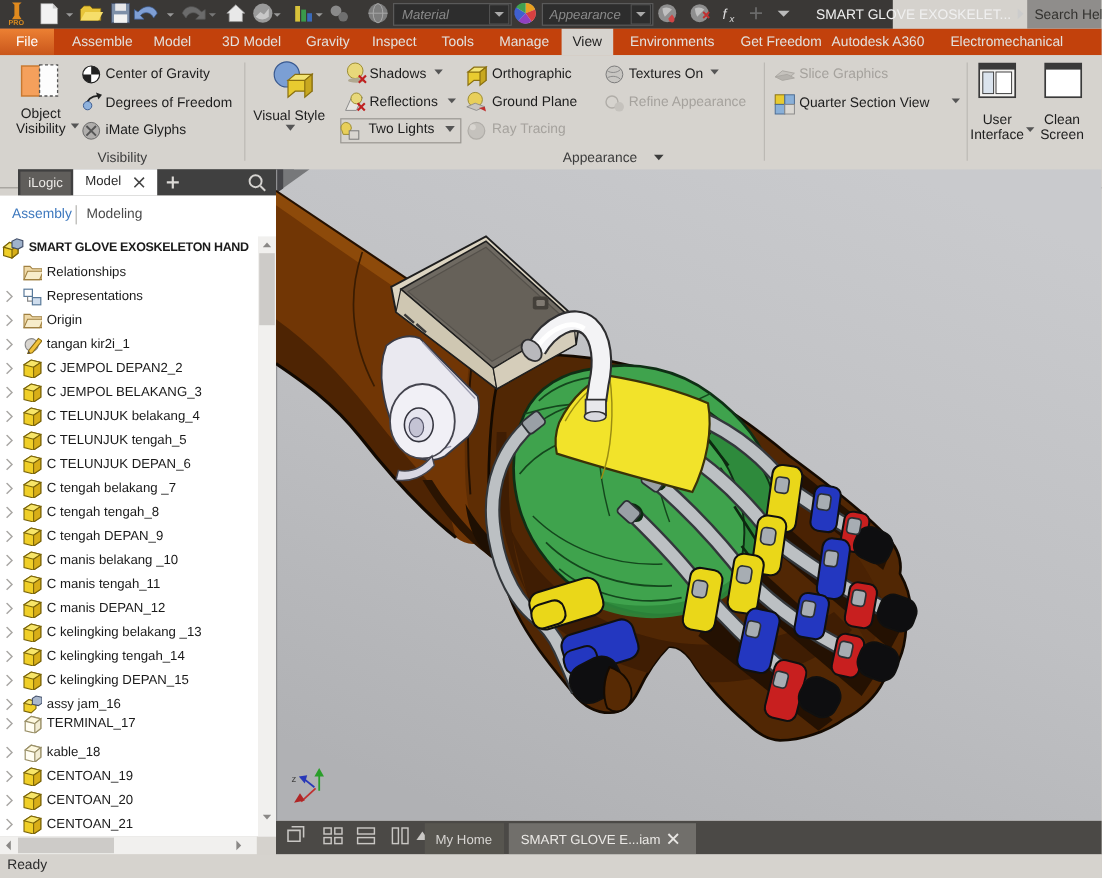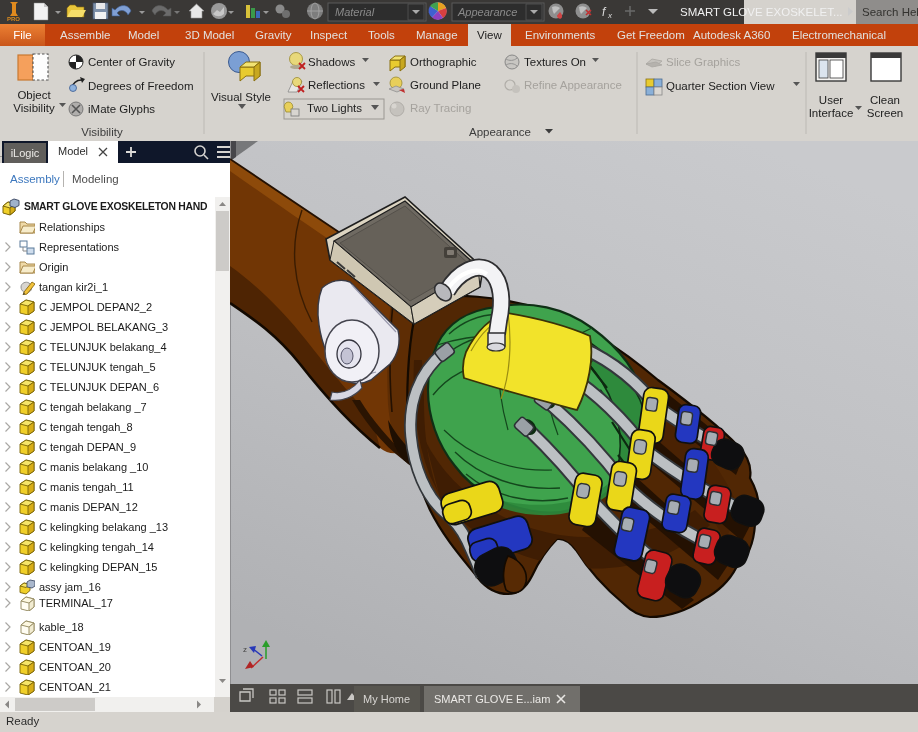--- a/index.html
+++ b/index.html
@@ -9,21 +9,21 @@
 #menubar{left:0;top:24px;width:918px;height:22px;background:#c2410c}
 #menubar .tab{position:absolute;top:0;height:22px;line-height:22px;color:#e3e1de;font-size:11.5px;padding:0 9px}
 #menubar .tab.file{background:linear-gradient(#ec8033,#c9561b);color:#fff;left:0;width:45px;text-align:center;padding:0}
 #menubar .tab.active{background:#d6d3ce;color:#1d1d1d}
 #ribbon{left:0;top:46px;width:918px;height:111px;background:#d6d3ce;border-bottom:1px solid #9e9b96;color:#1d1d1d}
 .rlabel{position:absolute;top:80px;font-size:11.5px;color:#3c3c3c;text-align:center}
 .ritem{position:absolute;font-size:11.5px;color:#1d1d1d;white-space:nowrap}
 .ritem.gray{color:#a5a29d}
 .bigbtn{position:absolute;text-align:center;font-size:11.5px;color:#1d1d1d;line-height:12.5px}
 #leftpanel{left:0;top:141px;width:230px;height:591px}
-#paneltabs{left:2px;top:0;width:230px;height:22px;background:#0f172a}
+#paneltabs{left:15px;top:0;width:230px;height:22px;background:#404040}
 #panelbody{left:0;top:22px;width:230px;height:534px;background:#fff;overflow:hidden}
 #viewport{left:230px;top:141px;width:688px;height:543px}
 #bottombar{left:230px;top:684px;width:688px;height:28px;background:#4b4946}
 #statusbar{left:0;top:712px;width:918px;height:20px;background:#d6d3ce;font-size:11.5px;color:#2b2b2b;padding:3px 0 0 6px}
 #hscroll{left:0;top:556px;width:214px;height:15px;background:#f1f0ee}
 .treerow{position:absolute;left:0;height:20px;font-size:11px;color:#1a1a1a;white-space:nowrap}
 .tx{position:absolute;top:4px}
 </style>
 </head>
 <body>

